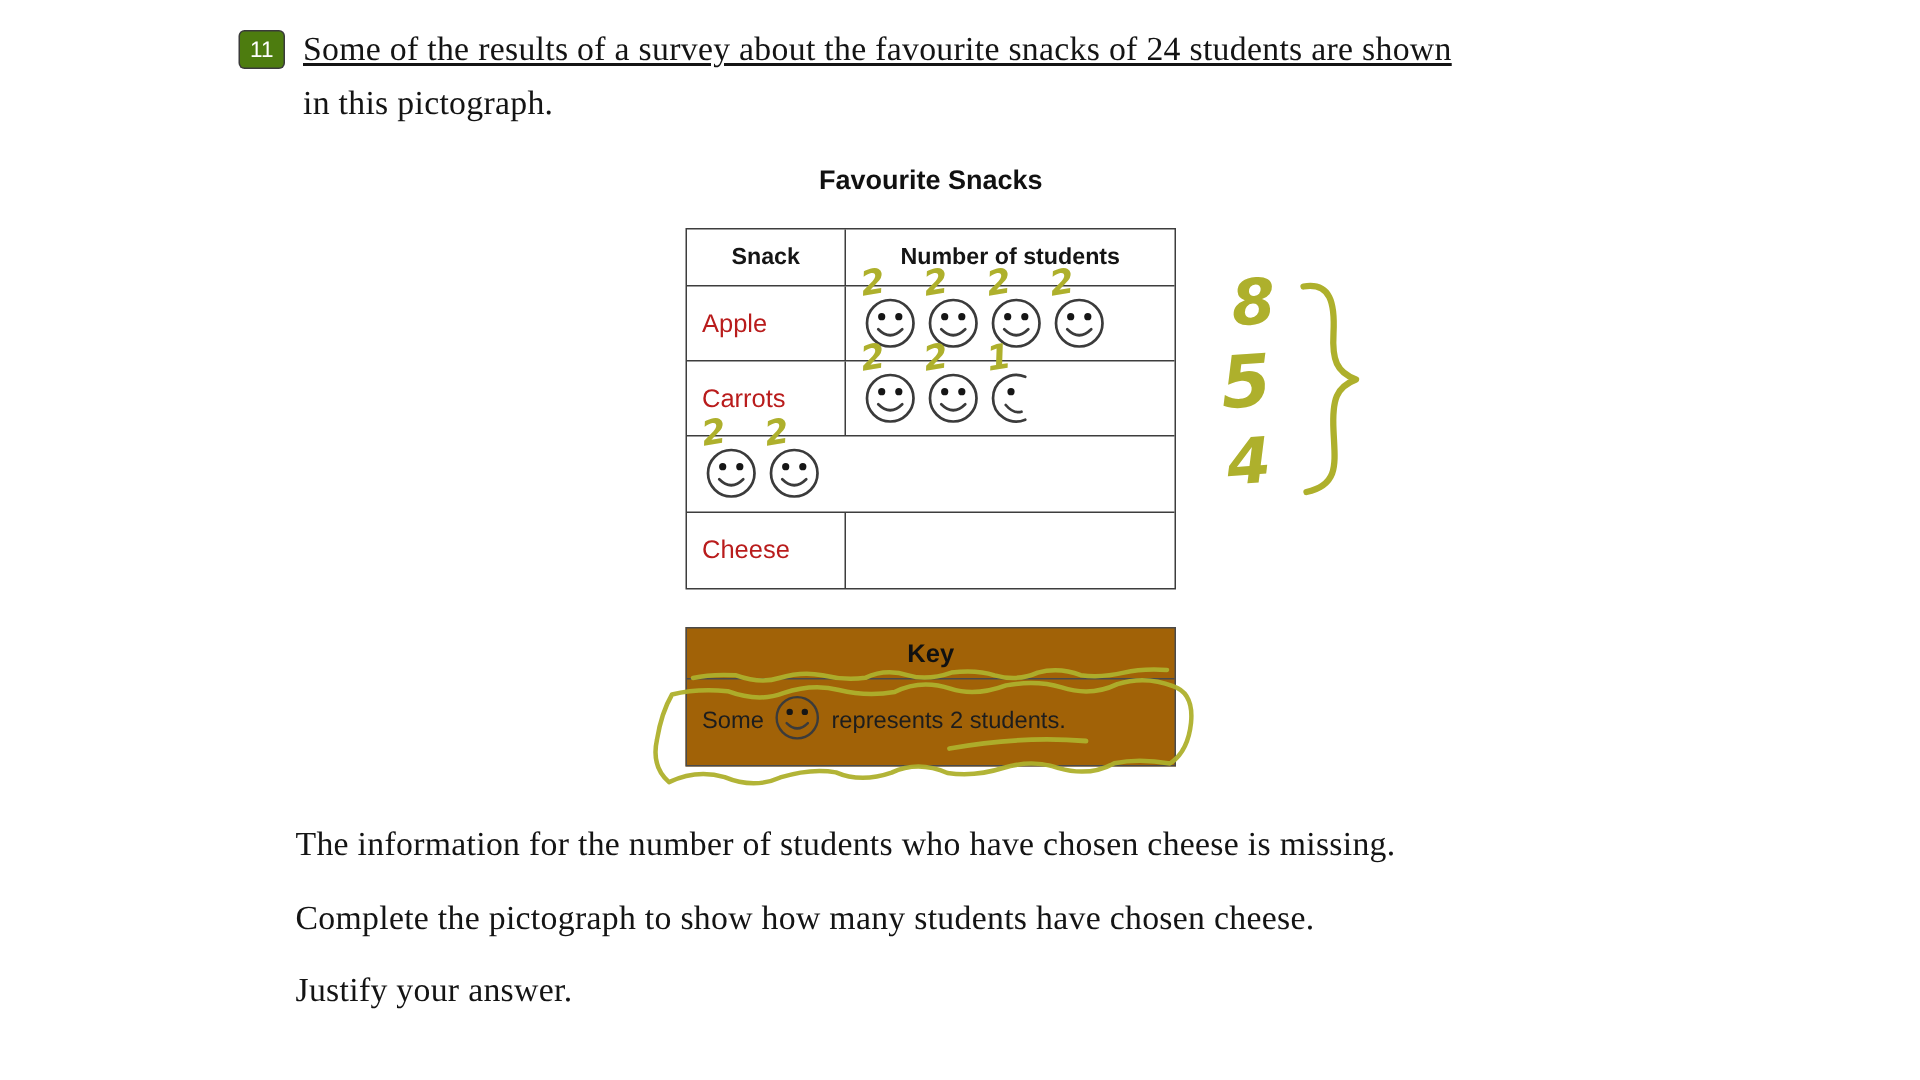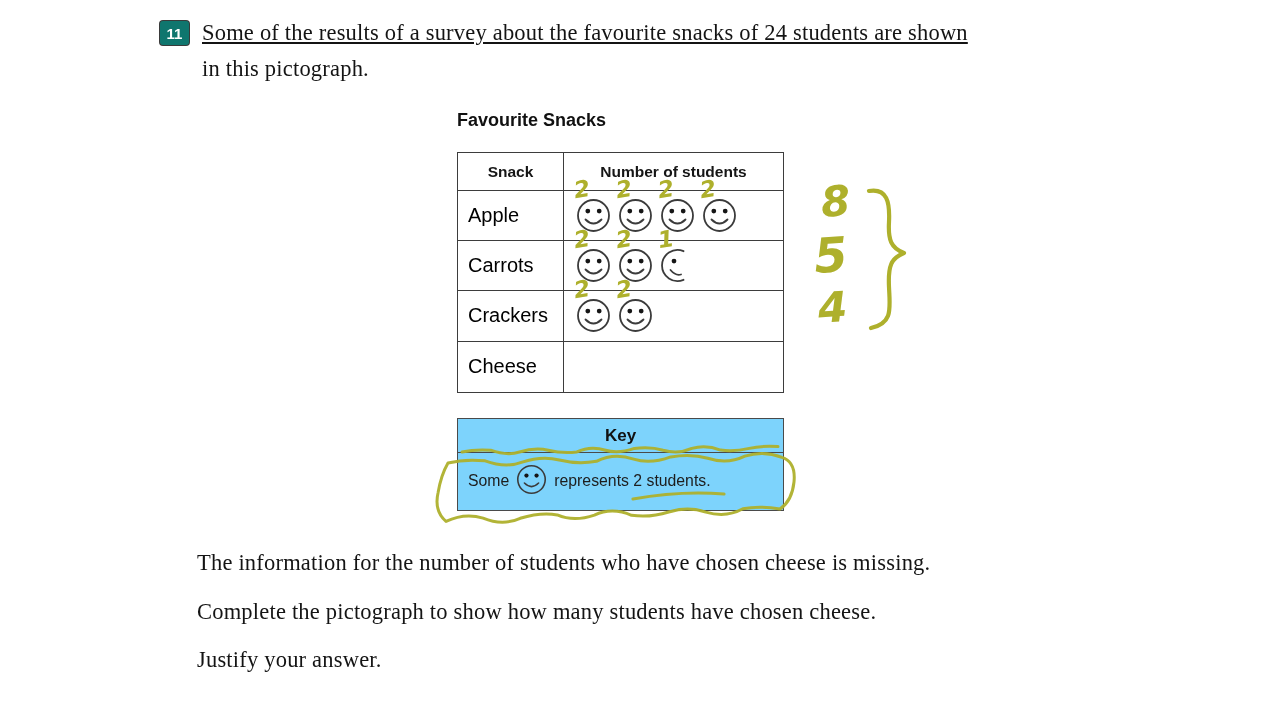--- a/index.html
+++ b/index.html
@@ -6,46 +6,46 @@
   html,body { background:#ffffff; }
   body {
     position:relative; width:1280px; height:720px; overflow:hidden;
     font-family:"Liberation Sans", sans-serif; color:#1c1c1c;
   }
   .abs { position:absolute; }
   .serif { font-family:"Liberation Serif", serif; font-size:22.5px; color:#141414; letter-spacing:0.2px; }
 
   
   .q-badge {
-    left:160px; top:21px; width:29px; height:24px; background:#0f766e; color:#ffffff;
-    font-weight:bold; font-size:15px; display:flex; align-items:center; justify-content:center;
+    left:160px; top:21px; width:29px; height:24px; background:#4d7c0f; color:#ffffff;
+    font-weight:normal; font-size:15px; display:flex; align-items:center; justify-content:center;
     border-radius:3px; box-shadow:0 0 0 1px #3a3a3a;
   }
   .q-line1 { left:202px; top:20px;text-decoration:underline; }
   .q-line2 { left:202px; top:56px; }
 
   
-  .picto-title { left:457px; top:110px; width:327px; font-weight:bold; font-size:18px; color:#111; }
+  .picto-title { left:457px; top:110px; width:327px; text-align:center; font-weight:bold; font-size:18px; color:#111; }
   .picto-table { left:457px; top:152px; width:327px; border:1.6px solid #3d3d3d; background:#fff; }
   .p-header { display:flex; height:38px; border-bottom:1.6px solid #3d3d3d; font-weight:bold; font-size:15.5px; color:#151515; }
   .p-col1 { width:106px; border-right:1.6px solid #3d3d3d; display:flex; align-items:center; justify-content:center; }
   .p-col2 { flex:1; display:flex; align-items:center; justify-content:center; }
   .p-row { display:flex; height:50.2px; border-bottom:1.6px solid #3d3d3d; }
   .p-row:last-child { border-bottom:none;gap:12px; }
-  .p-row .p-col1 { justify-content:flex-start; padding-left:10px; font-weight:normal; font-size:20px; color:#000000; }
+  .p-row .p-col1 { justify-content:flex-start; padding-left:10px; font-weight:normal; font-size:17px; color:#b91c1c; }
   .p-icons { flex:1; display:flex; align-items:center; padding-left:12px; gap:7px; overflow:visible; }
   .s-unit { position:relative; width:35px; height:35px; flex:0 0 auto; }
 
   
   .hw { color:#aeb02c; font-family:"DejaVu Sans", sans-serif; font-style:italic; font-weight:bold; }
   .s-digit { position:absolute; top:-20px; left:-2px; font-size:23px; line-height:1; transform:rotate(-9deg); z-index:3; }
   .total { position:absolute; line-height:1; transform:rotate(-4deg); }
 
   
-  .key-box { left:457px; top:418px; width:327px; height:93px; border:1.6px solid #4a4a4a; background:#7dd3fc; }
+  .key-box { left:457px; top:418px; width:327px; height:93px; border:1.6px solid #4a4a4a; background:#a16207; }
   .key-head { height:34px; border-bottom:1.6px solid #4a4a4a; display:flex; align-items:center; justify-content:center; font-weight:bold; font-size:17px; color:#111; }
   .key-content { height:56px; display:flex; align-items:center; padding-left:10px; gap:7px; font-size:15.8px; color:#1d1d1d; }
 
   .footer-line1 { left:197px; top:550px; }
   .footer-line2 { left:197px; top:599px; }
   .footer-line3 { left:197px; top:647px; }
 
   svg.overlay { pointer-events:none; }
 </style>
 </head>
@@ -108,21 +108,20 @@
       <path d="M 9.5 21.5 Q 17.5 29.5 25.5 21.5" fill="none" stroke="#3b3b3b" stroke-width="1.8" stroke-linecap="round"></path>
     </svg></div>
           <div class="s-unit"><span class="hw s-digit" style="color: rgb(174, 176, 44);">1</span><svg width="35" height="35" viewBox="0 0 35 35">
     <path d="M 23.5 3.2 A 15.5 15.5 0 1 0 23.5 31.8" fill="none" stroke="#3b3b3b" stroke-width="1.8" stroke-linecap="round"></path>
     <circle cx="14" cy="13.1" r="2.4" fill="#161616"></circle>
     <path d="M 10.5 22 Q 15.5 28 21 26.5" fill="none" stroke="#3b3b3b" stroke-width="1.8" stroke-linecap="round"></path>
   </svg></div>
         </div>
       </div>
       <div class="p-row">
-        <div class="p-col1">Crackers</div>
         <div class="p-icons">
           <div class="s-unit"><span class="hw s-digit" style="color: rgb(174, 176, 44);">2</span><svg width="35" height="35" viewBox="0 0 35 35">
       <circle cx="17.5" cy="17.5" r="15.5" fill="none" stroke="#3b3b3b" stroke-width="1.8"></circle>
       <circle cx="11.8" cy="13.1" r="2.4" fill="#161616"></circle>
       <circle cx="23.2" cy="13.1" r="2.4" fill="#161616"></circle>
       <path d="M 9.5 21.5 Q 17.5 29.5 25.5 21.5" fill="none" stroke="#3b3b3b" stroke-width="1.8" stroke-linecap="round"></path>
     </svg></div>
           <div class="s-unit"><span class="hw s-digit" style="color: rgb(174, 176, 44);">2</span><svg width="35" height="35" viewBox="0 0 35 35">
       <circle cx="17.5" cy="17.5" r="15.5" fill="none" stroke="#3b3b3b" stroke-width="1.8"></circle>
       <circle cx="11.8" cy="13.1" r="2.4" fill="#161616"></circle>

